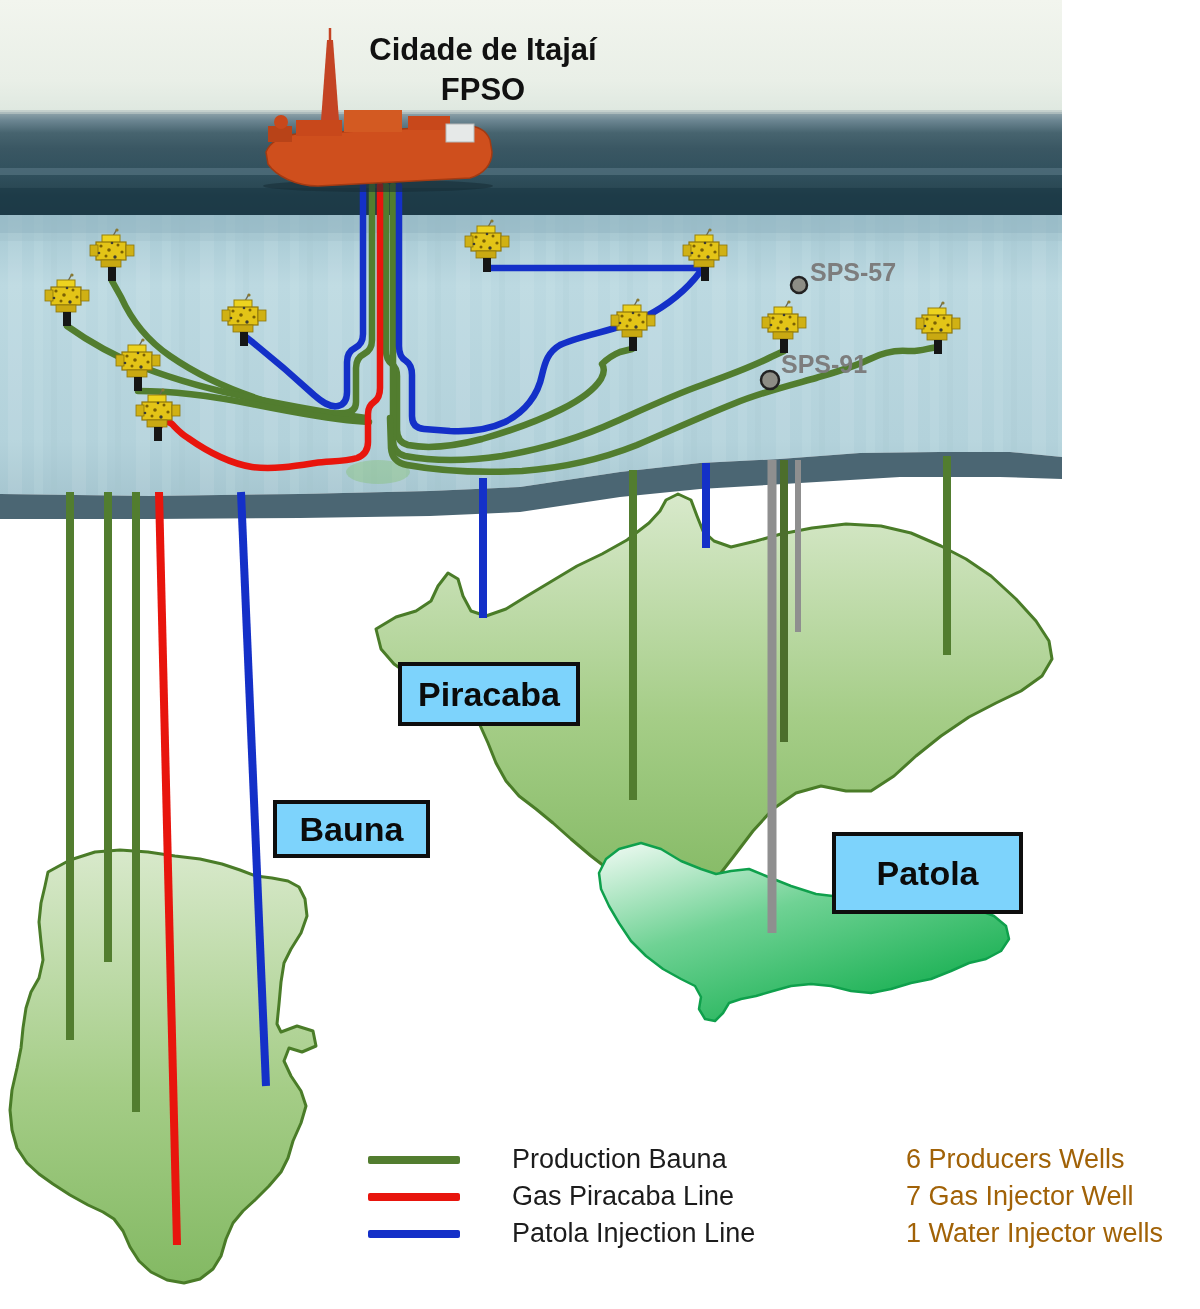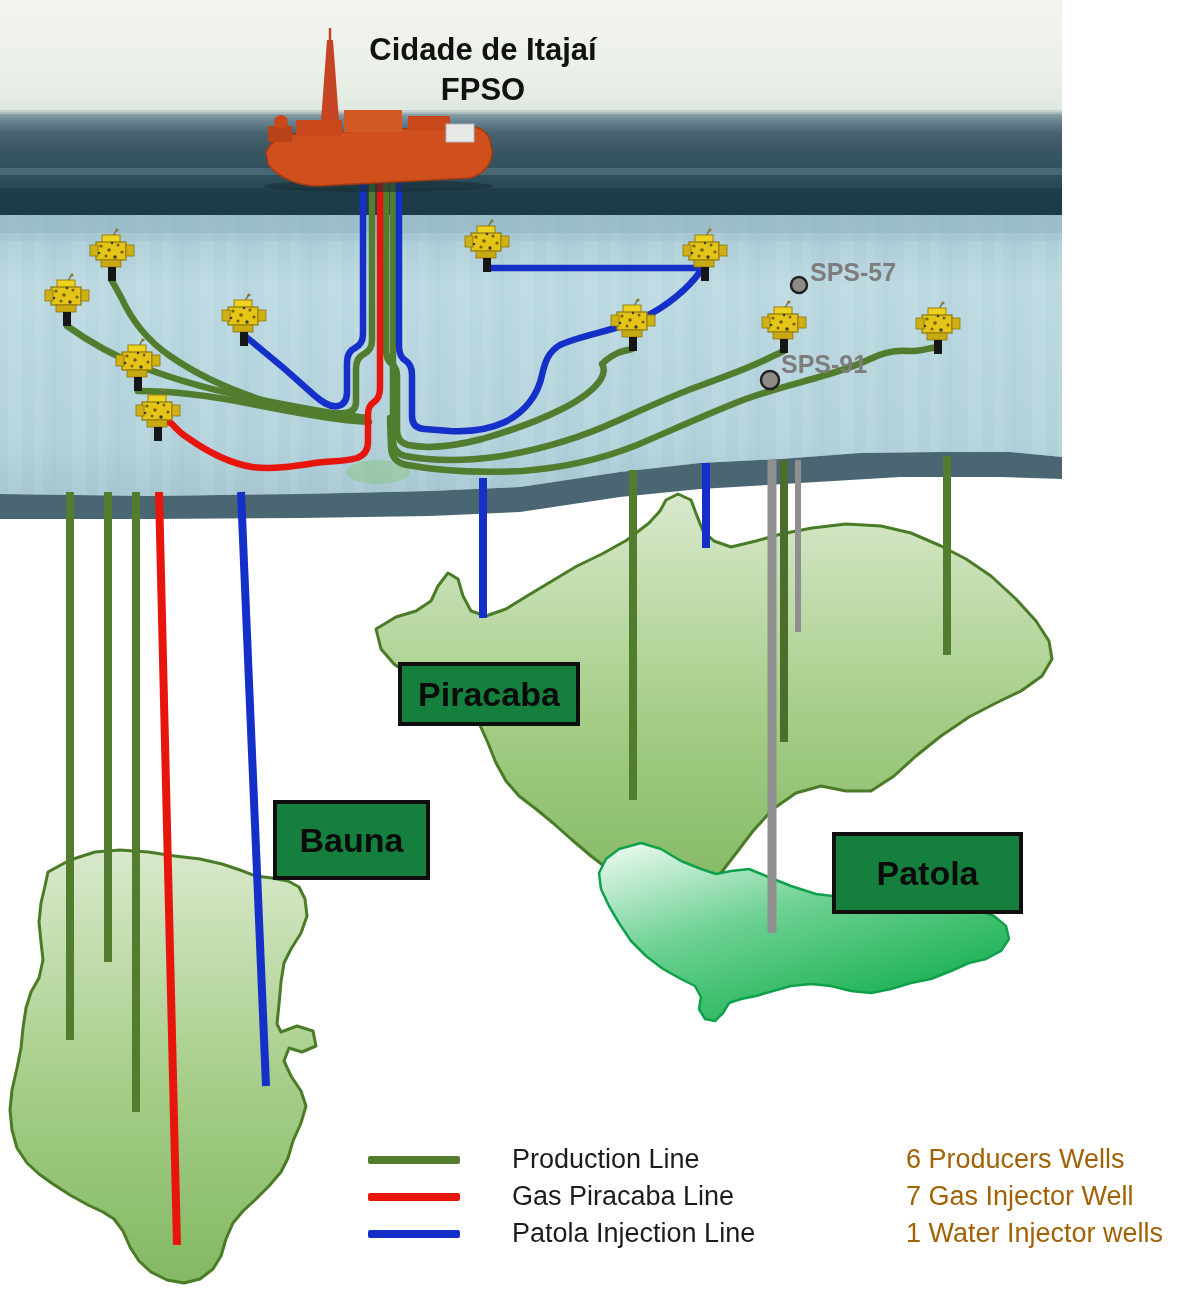--- a/index.html
+++ b/index.html
@@ -1,23 +1,23 @@
 <!DOCTYPE html>
 <html><head>
 <meta charset="utf-8">
 <style>
   html,body{margin:0;padding:0;background:#ffffff;}
   #stage{position:relative;width:1200px;height:1309px;background:#ffffff;overflow:hidden;
          font-family:"Liberation Sans",sans-serif;}
   #scene{position:absolute;left:0;top:0;}
-  .field-label{position:absolute;background:#15803d;border:4px solid #0e0e0e;
+  .field-label{position:absolute;background:#7dd3fc;border:4px solid #0e0e0e;
                display:flex;align-items:center;justify-content:center;
                font-weight:bold;font-size:34px;color:#0b0b0b;box-sizing:border-box;}
   #label-piracaba{left:398px;top:662px;width:182px;height:64px;}
-  #label-bauna{left:273px;top:800px;width:157px;height:80px;}
+  #label-bauna{left:273px;top:800px;width:157px;height:58px;}
   #label-patola{left:832px;top:832px;width:191px;height:82px;}
   #legend{position:absolute;left:368px;top:1141px;}
   .legend-row{display:flex;align-items:center;height:37px;}
   .legend-swatch{width:92px;height:8px;margin-right:52px;border-radius:2px;}
   .sw-production{background:#527d2f;}
   .sw-gas{background:#e8150d;}
   .sw-water{background:#1430c8;}
   .legend-label{font-size:27px;color:#1c1c1c;}
   #well-summary{position:absolute;left:906px;top:1141px;}
   .summary-row{height:37px;display:flex;align-items:center;font-size:27px;color:#a16207;}
@@ -174,21 +174,21 @@
 <div class="field-label" id="label-bauna">
   <span>Bauna</span>
 </div>
 <div class="field-label" id="label-patola">
   <span>Patola</span>
 </div>
 
 <div id="legend">
   <div class="legend-row">
     <span class="legend-swatch sw-production"></span>
-    <span class="legend-label">Production Line</span>
+    <span class="legend-label">Production Bauna</span>
   </div>
   <div class="legend-row">
     <span class="legend-swatch sw-gas"></span>
     <span class="legend-label">Gas Piracaba Line</span>
   </div>
   <div class="legend-row">
     <span class="legend-swatch sw-water"></span>
     <span class="legend-label">Patola Injection Line</span>
   </div>
 </div>

